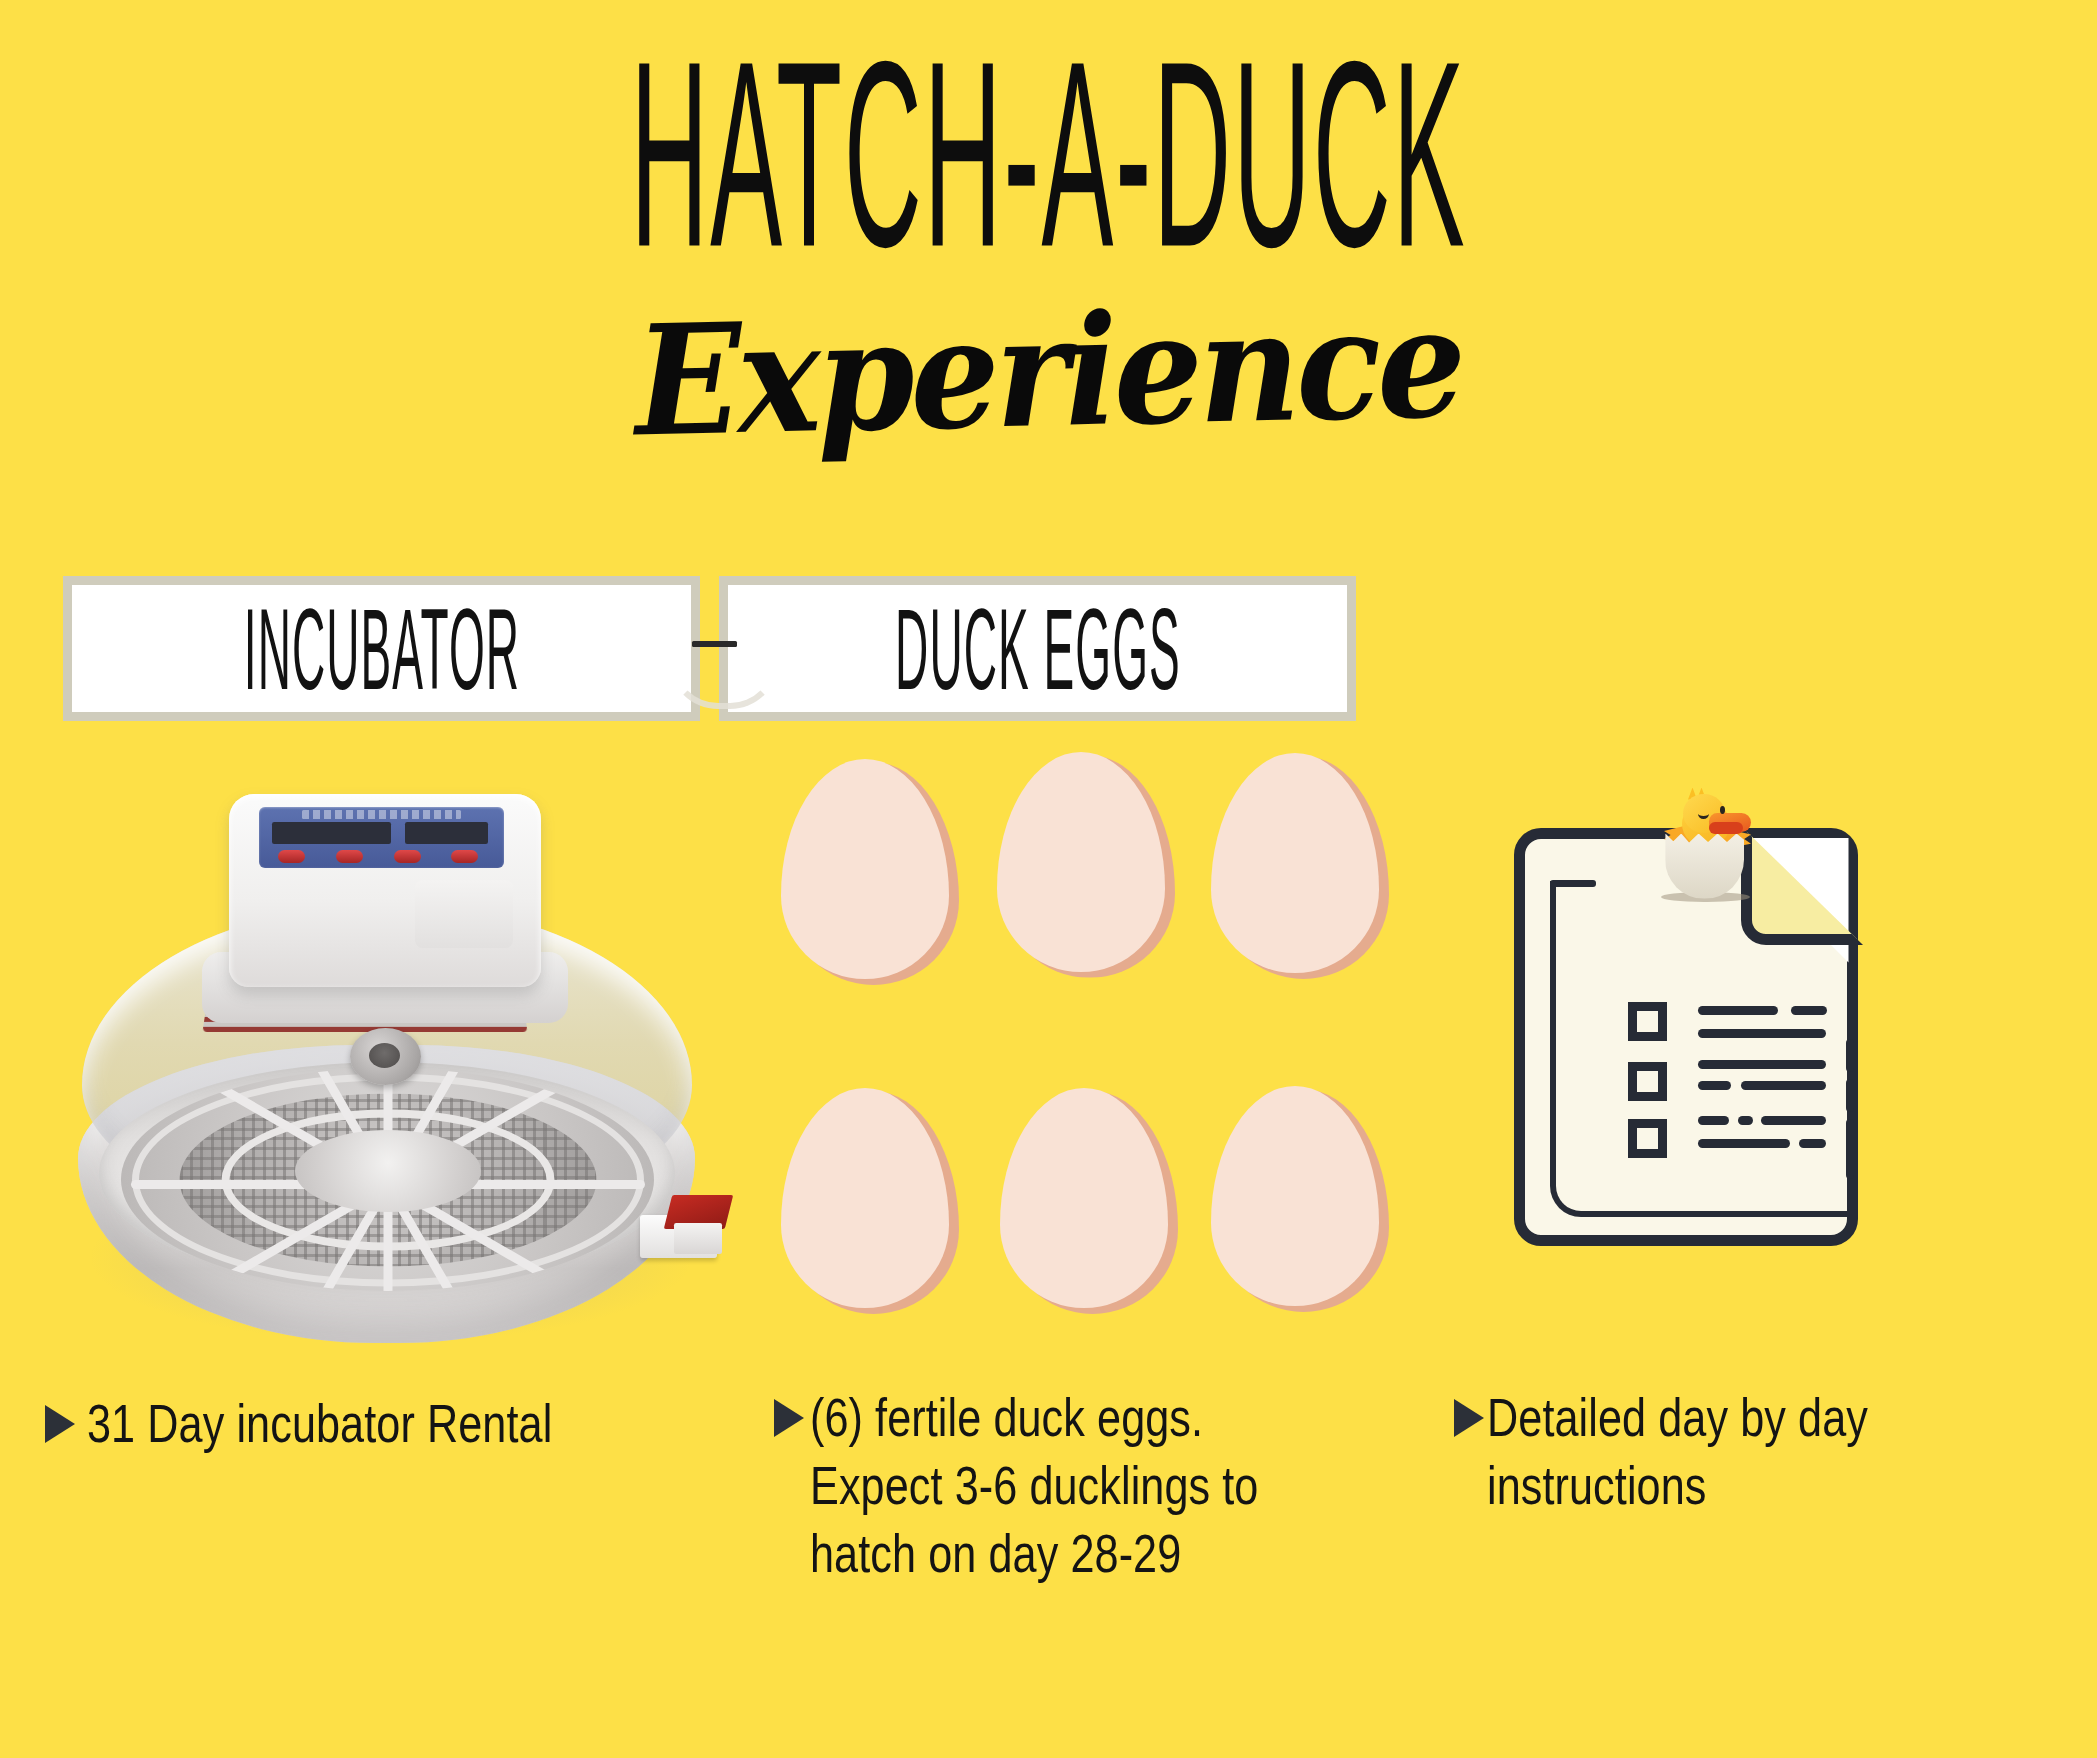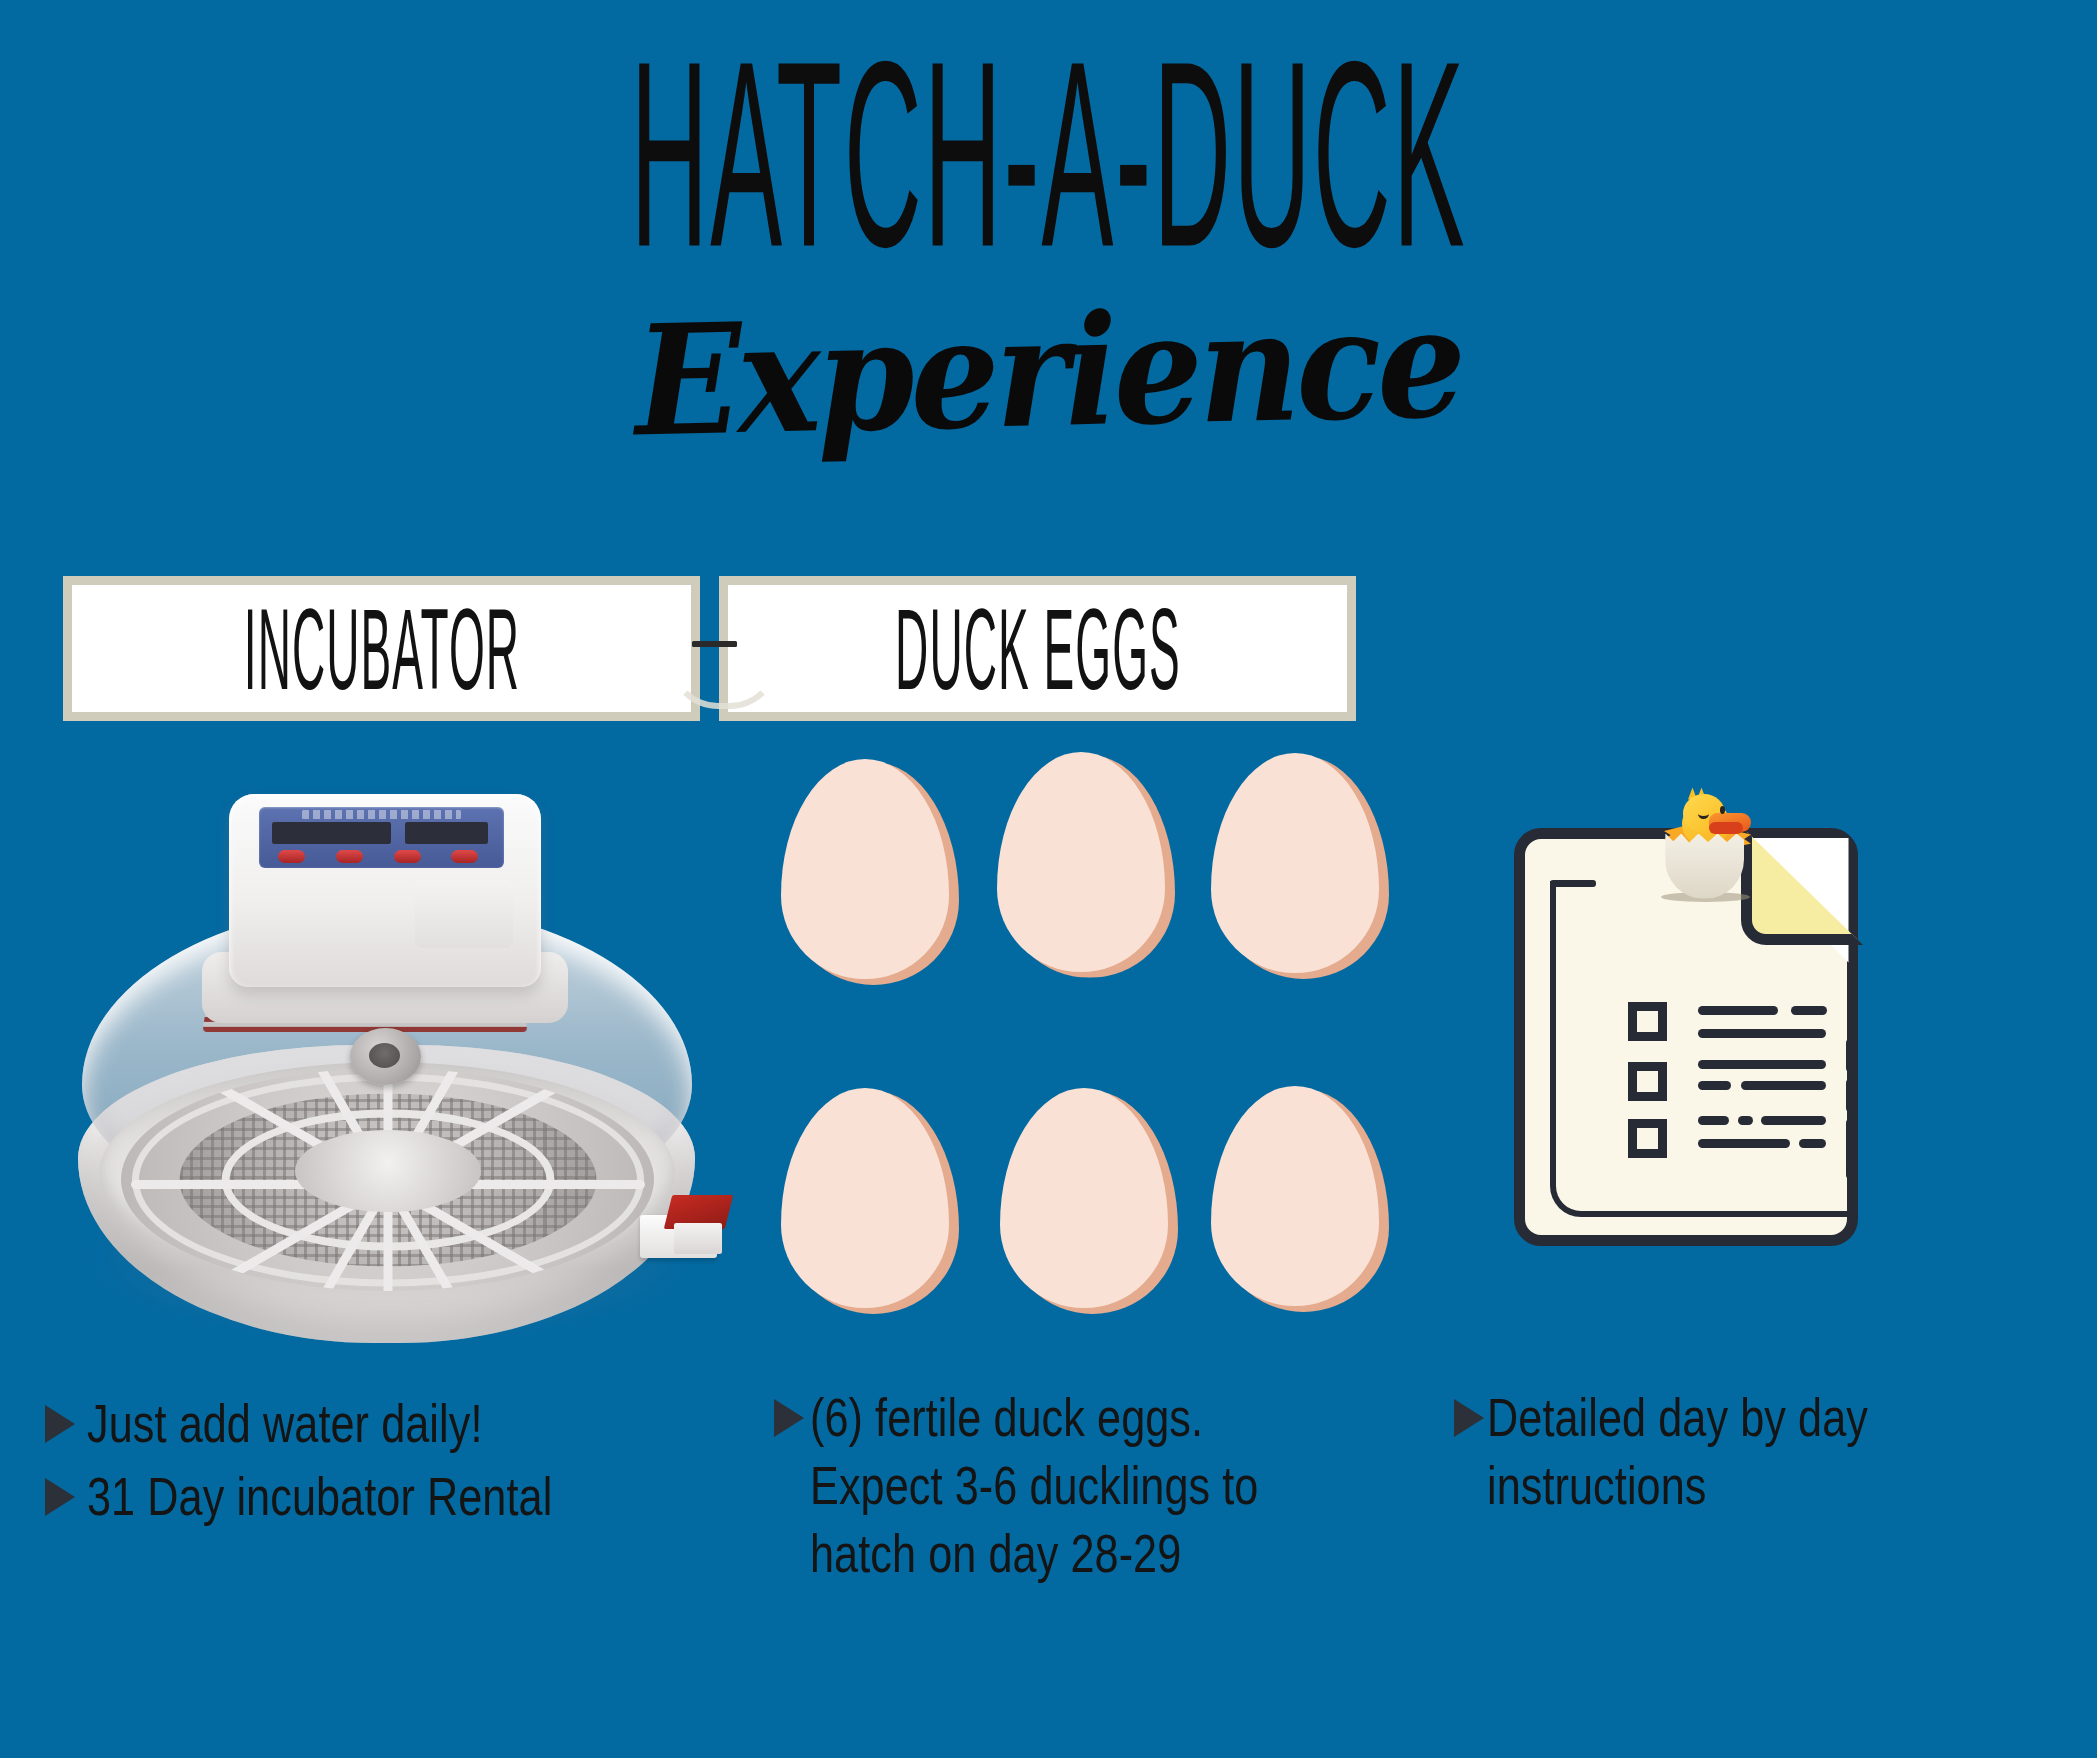--- a/index.html
+++ b/index.html
@@ -1,21 +1,21 @@
 <!DOCTYPE html>
 <html style="font-size:12px"><head>
 <meta charset="utf-8">
 <style>
   html,body{margin:0;padding:0;background:#ffffff;}
   body{
     width:2097px;height:1758px;position:relative;overflow:hidden;
     font-family:"Liberation Sans","DejaVu Sans",sans-serif;
     -webkit-font-smoothing:antialiased;
   }
-  .page{position:absolute;inset:0;background:#0369a1;}
+  .page{position:absolute;inset:0;background:#fde047;}
 
   
   .title{
     position:absolute;left:0;top:22px;width:2097px;text-align:center;
     font-family:"Liberation Sans","DejaVu Sans",sans-serif;
     font-size:245px;line-height:1;color:#0d0d0d;
     font-weight:400;letter-spacing:4.5px;
     transform:scaleX(0.44) scaleY(1.08);transform-origin:50% 0;
     white-space:nowrap;
   }
@@ -422,24 +422,20 @@
       <div class="duck-beak2"></div>
       <div class="duck-eye"></div>
       <div class="duck-eye2"></div>
       <div class="shell-half"></div>
     </div>
   </div>
 
   <div class="bullets c1">
     <div class="bullet">
       <div class="tri"></div>
-      <div class="btxt">Just add water daily!</div>
-    </div>
-    <div class="bullet">
-      <div class="tri"></div>
       <div class="btxt"> 31 Day incubator Rental</div>
     </div>
   </div>
 
   <div class="bullets c2">
     <div class="bullet">
       <div class="tri"></div>
       <div class="btxt">(6) fertile duck eggs. Expect 3-6 ducklings to hatch on day 28-29</div>
     </div>
   </div>

